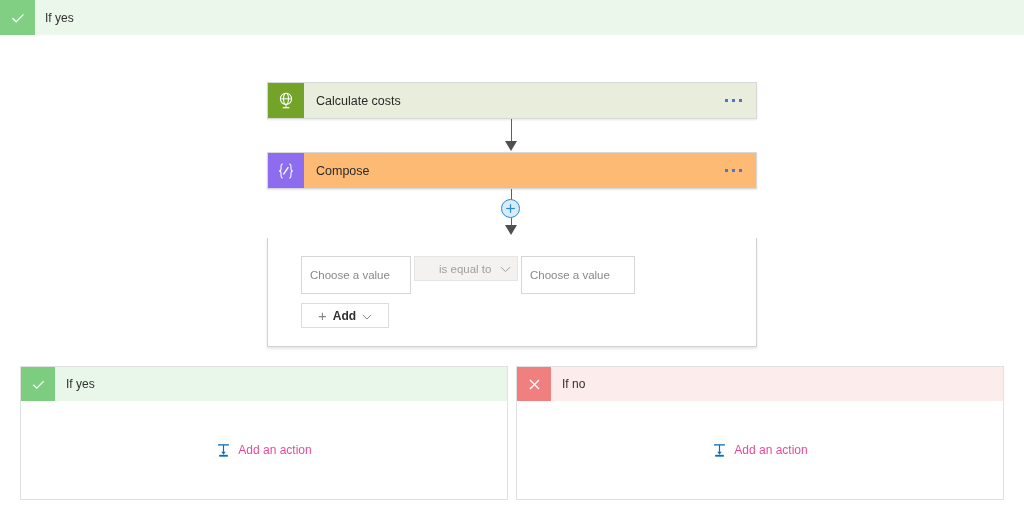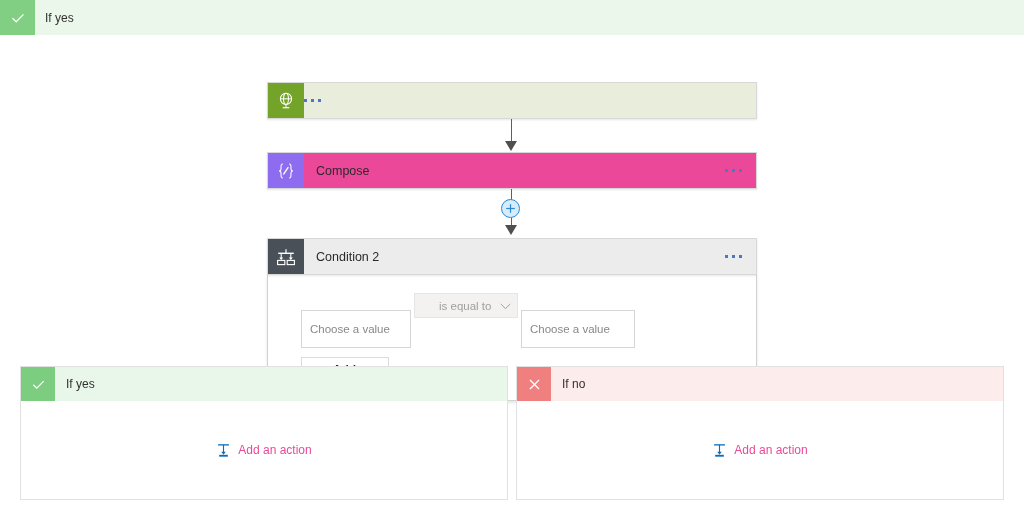--- a/index.html
+++ b/index.html
@@ -88,21 +88,21 @@
   }
   .card .ellipsis i {
     display: block;
     width: 3px;
     height: 3px;
     background: #4a78c4;
   }
 
   .card.http      { background: #e8eedb; }
   .card.http .tile{ background: #74a32a; }
-  .card.compose      { background: #ec4899; }
+  .card.compose      { background: #fdba74; }
   .card.compose .tile{ background: #8d6cf0; }
   .card.condition      { background: #ececec; }
   .card.condition .tile{ background: #4a5058; }
 
   
   .connector {
     width: 490px;
     height: 33px;
     position: relative;
   }
@@ -179,21 +179,20 @@
   .cond-field {
     height: 25px;
     box-sizing: border-box;
     border: 1px solid #d6d6d6;
     background: #ffffff;
     display: flex;
     align-items: center;
     padding: 18px 8px;
     font-size: 11.5px;
     color: #8a8886;
-    margin-top: 17px;
   }
   .cond-field.left   { width: 110px; }
   .cond-field.right  { width: 114px; margin-left: 3px; }
   .cond-dropdown {
     width: 104px;
     height: 25px;
     box-sizing: border-box;
     border: 1px solid #e6e5e4;
     background: #f3f2f1;
     display: flex;
@@ -303,20 +302,21 @@
   <div class="card http">
     <div class="tile">
       <svg width="20" height="20" viewBox="0 0 22 22" aria-hidden="true">
         <circle cx="11" cy="8.6" r="6.2" fill="none" stroke="#ffffff" stroke-width="1.15"></circle>
         <ellipse cx="11" cy="8.6" rx="2.7" ry="6.2" fill="none" stroke="#ffffff" stroke-width="1.15"></ellipse>
         <line x1="4.8" y1="8.6" x2="17.2" y2="8.6" stroke="#ffffff" stroke-width="1.15"></line>
         <line x1="11" y1="14.8" x2="11" y2="18" stroke="#ffffff" stroke-width="1.15"></line>
         <line x1="7.4" y1="18.4" x2="14.6" y2="18.4" stroke="#ffffff" stroke-width="1.3"></line>
       </svg>
     </div>
+    <div class="card-title">Calculate costs</div>
     <div class="ellipsis">
       <i></i>
         <i></i>
         <i></i>
     </div>
   </div>
 
   <div class="connector">
     <div class="line"></div>
     <div class="arrow"></div>
@@ -344,40 +344,20 @@
     <div class="plus">
       <svg width="11" height="11" viewBox="0 0 11 11" aria-hidden="true">
         <line x1="5.5" y1="1.2" x2="5.5" y2="9.8" stroke="#2c87d3" stroke-width="1.2"></line>
         <line x1="1.2" y1="5.5" x2="9.8" y2="5.5" stroke="#2c87d3" stroke-width="1.2"></line>
       </svg>
     </div>
     <div class="line-bot"></div>
     <div class="arrow"></div>
   </div>
 
-  <div class="card condition">
-    <div class="tile">
-      <svg width="22" height="20" viewBox="0 0 22 20" aria-hidden="true">
-        <line x1="11" y1="2.2" x2="11" y2="6.0" stroke="#ffffff" stroke-width="1.2"></line>
-        <line x1="3.2" y1="6.3" x2="18.8" y2="6.3" stroke="#ffffff" stroke-width="1.4"></line>
-        <line x1="6.2" y1="6.3" x2="6.2" y2="11.2" stroke="#ffffff" stroke-width="1.1"></line>
-        <line x1="15.8" y1="6.3" x2="15.8" y2="11.2" stroke="#ffffff" stroke-width="1.1"></line>
-        <path d="M4.2 10.4 L6.2 13.0 L8.2 10.4 Z" fill="#ffffff"></path>
-        <path d="M13.8 10.4 L15.8 13.0 L17.8 10.4 Z" fill="#ffffff"></path>
-        <rect x="2.6" y="13.4" width="7.2" height="4.2" fill="none" stroke="#ffffff" stroke-width="1.1"></rect>
-        <rect x="12.2" y="13.4" width="7.2" height="4.2" fill="none" stroke="#ffffff" stroke-width="1.1"></rect>
-      </svg>
-    </div>
-    <div class="card-title">Condition 2</div>
-    <div class="ellipsis">
-      <i></i>
-        <i></i>
-        <i></i>
-    </div>
-  </div>
 
   <div class="condition-body">
     <div class="cond-row">
       <div class="cond-field left">Choose a value</div>
       <div class="cond-dropdown">
         <span>is equal to</span>
         <span>
           <svg width="11" height="7" viewBox="0 0 11 7" aria-hidden="true">
             <path d="M0.8 1 L5.5 5.6 L10.2 1" fill="none" stroke="#a19f9d" stroke-width="1"></path>
           </svg>

